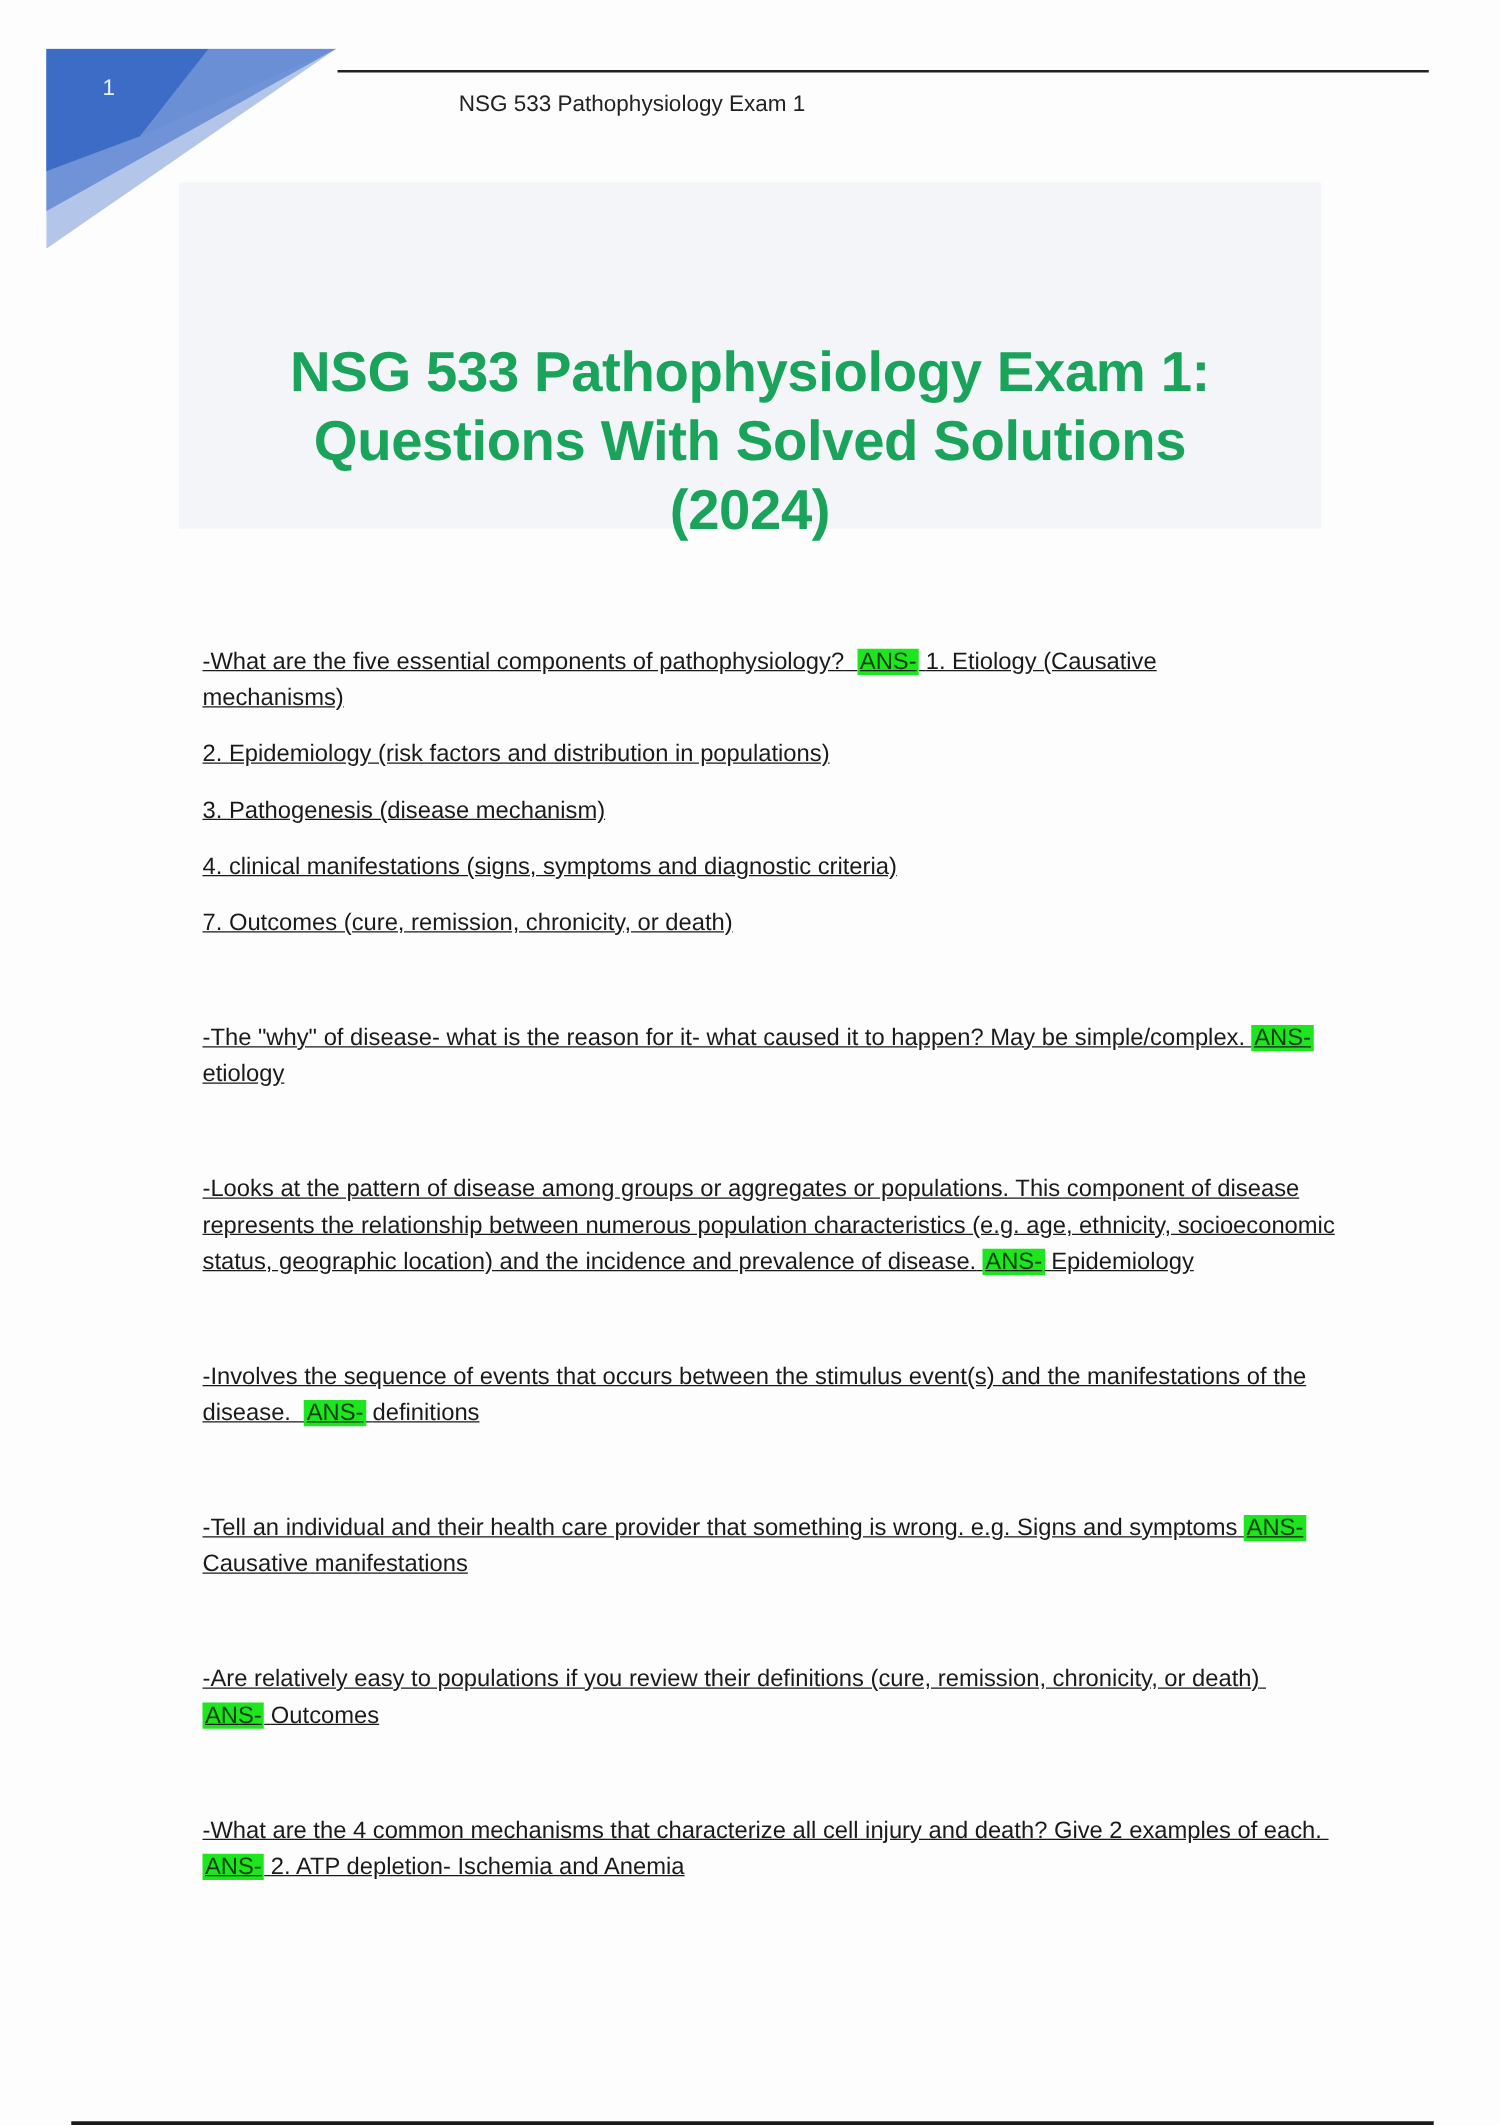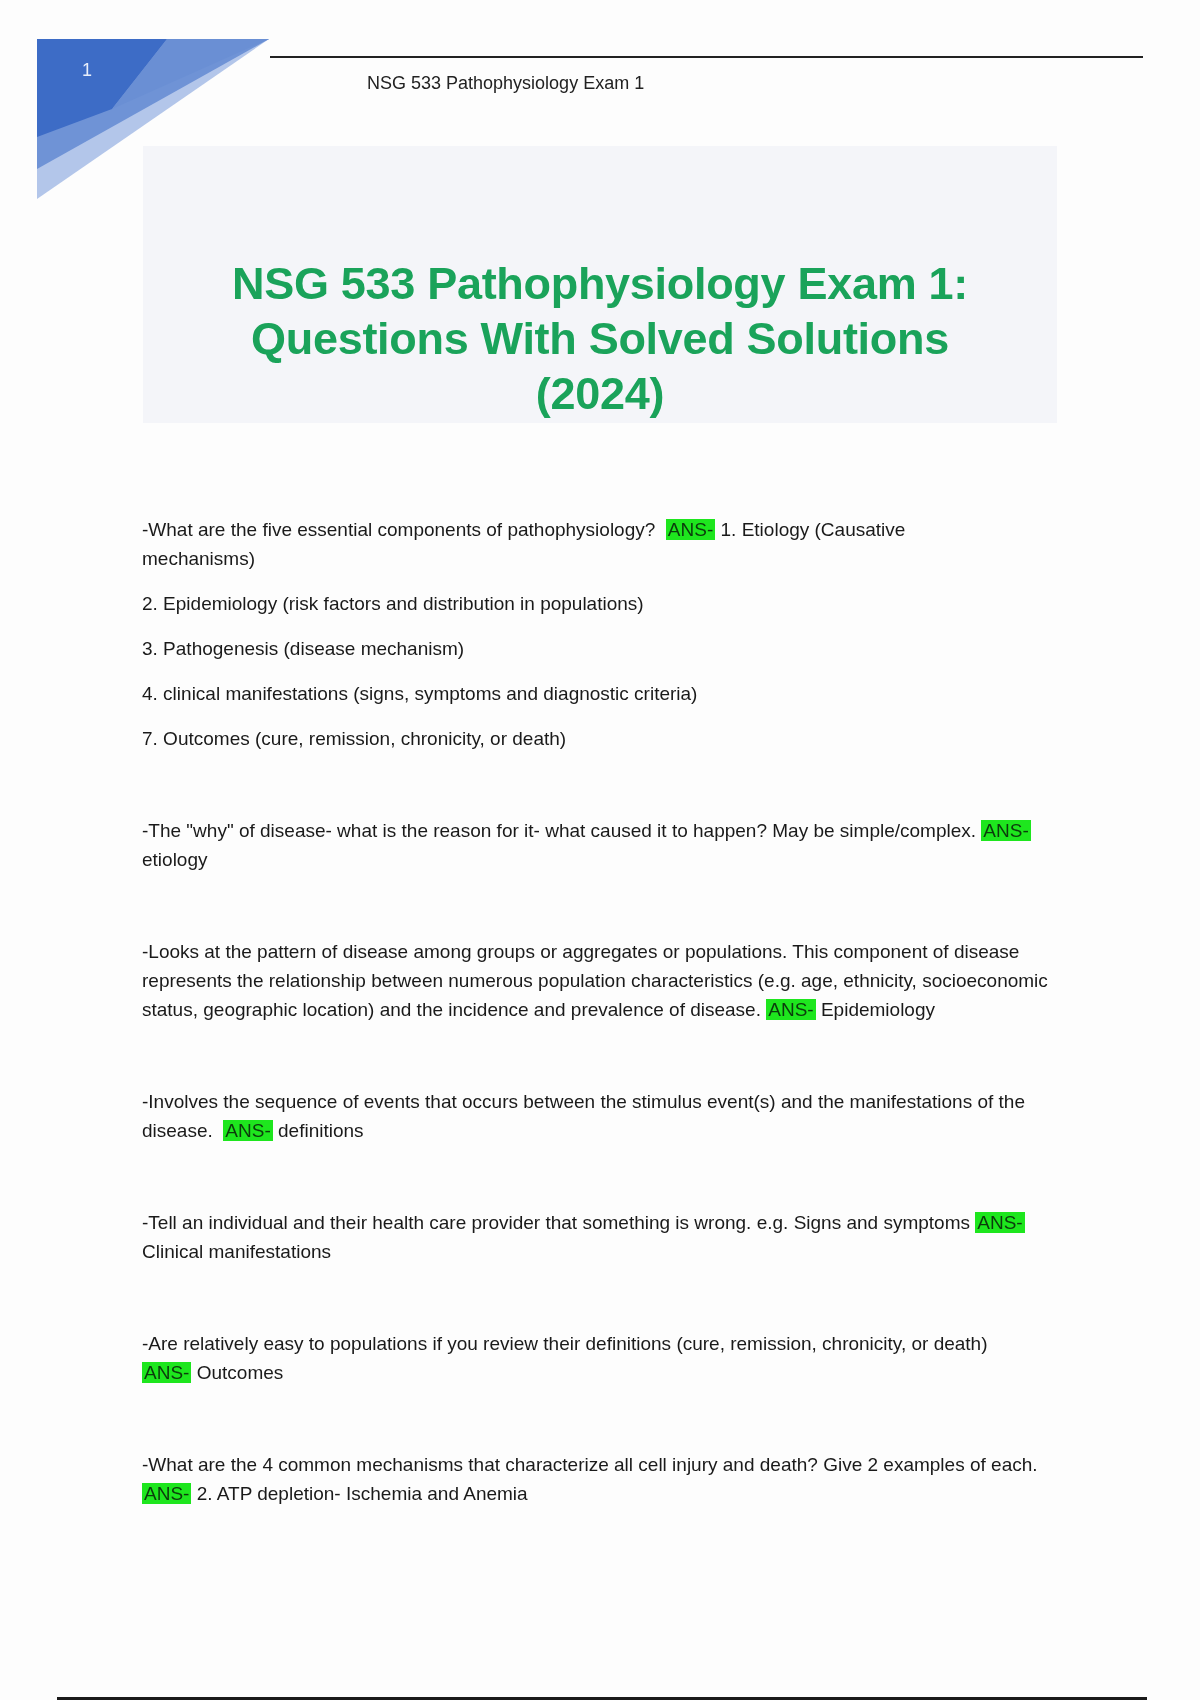--- a/index.html
+++ b/index.html
@@ -14,29 +14,30 @@
     position: absolute; left: 82px; top: 60px; color: #e8eefb;
     font-size: 18px; font-family: "Liberation Sans", sans-serif;
   }
   .header-rule { position: absolute; left: 270px; top: 56px; width: 873px; height: 2px; background: #222; }
   .header-title { position: absolute; left: 367px; top: 73px; font-size: 18px; color: #222; }
   .title-box {
     position: absolute; left: 143px; top: 146px; width: 914px; height: 277px;
     background: #f4f5f9;
   }
   .title-text {
-    position: absolute; left: 0; right: 0; top: 110px;
+    position: absolute; left: 0; right: 0; top: 124px;
     text-align: center; color: #1aa35a; font-weight: bold;
     font-size: 45px; line-height: 55px; letter-spacing: -0.3px;
     font-family: "Liberation Sans", sans-serif;
   }
   .content {
-    position: absolute; left: 142px; top: 515px; width: 920px;
+    position: absolute; left: 162px; top: 515px; width: 920px;
     font-size: 19px; line-height: 29px; color: #1a1a1a;
     font-family: "Liberation Sans", sans-serif;
+    text-decoration: underline;
   }
   .content p { margin: 0; }
   .list-line { margin-top: 16px !important; }
   .qa { margin-top: 0; }
   .ans {
     background: #1ee61e; color: #0c3b0c; padding: 0 2px;
   }
   .footer-rule { position: absolute; left: 57px; top: 1697px; width: 1090px; height: 3px; background: #1a1a1a; }
 </style>
 </head>
@@ -87,21 +88,21 @@
 
   <p class="qa" style="margin-top:63px;">
     <span>-Involves the sequence of events that occurs between the stimulus event(s) and the manifestations of the disease.</span>&nbsp;
     <span class="ans">ANS-</span>
     <span>definitions</span>
   </p>
 
   <p class="qa" style="margin-top:63px;">
     <span>-Tell an individual and their health care provider that something is wrong. e.g. Signs and symptoms</span>
     <span class="ans">ANS-</span>
-    <span>Clinical manifestations</span>
+    <span>Causative manifestations</span>
   </p>
 
   <p class="qa" style="margin-top:63px; width:860px;">
     <span>-Are relatively easy to populations if you review their definitions (cure, remission, chronicity, or death)</span>&nbsp;
     <span class="ans">ANS-</span>
     <span>Outcomes</span>
   </p>
 
   <p class="qa" style="margin-top:63px;">
     <span>-What are the 4 common mechanisms that characterize all cell injury and death? Give 2 examples of each.</span>&nbsp;

